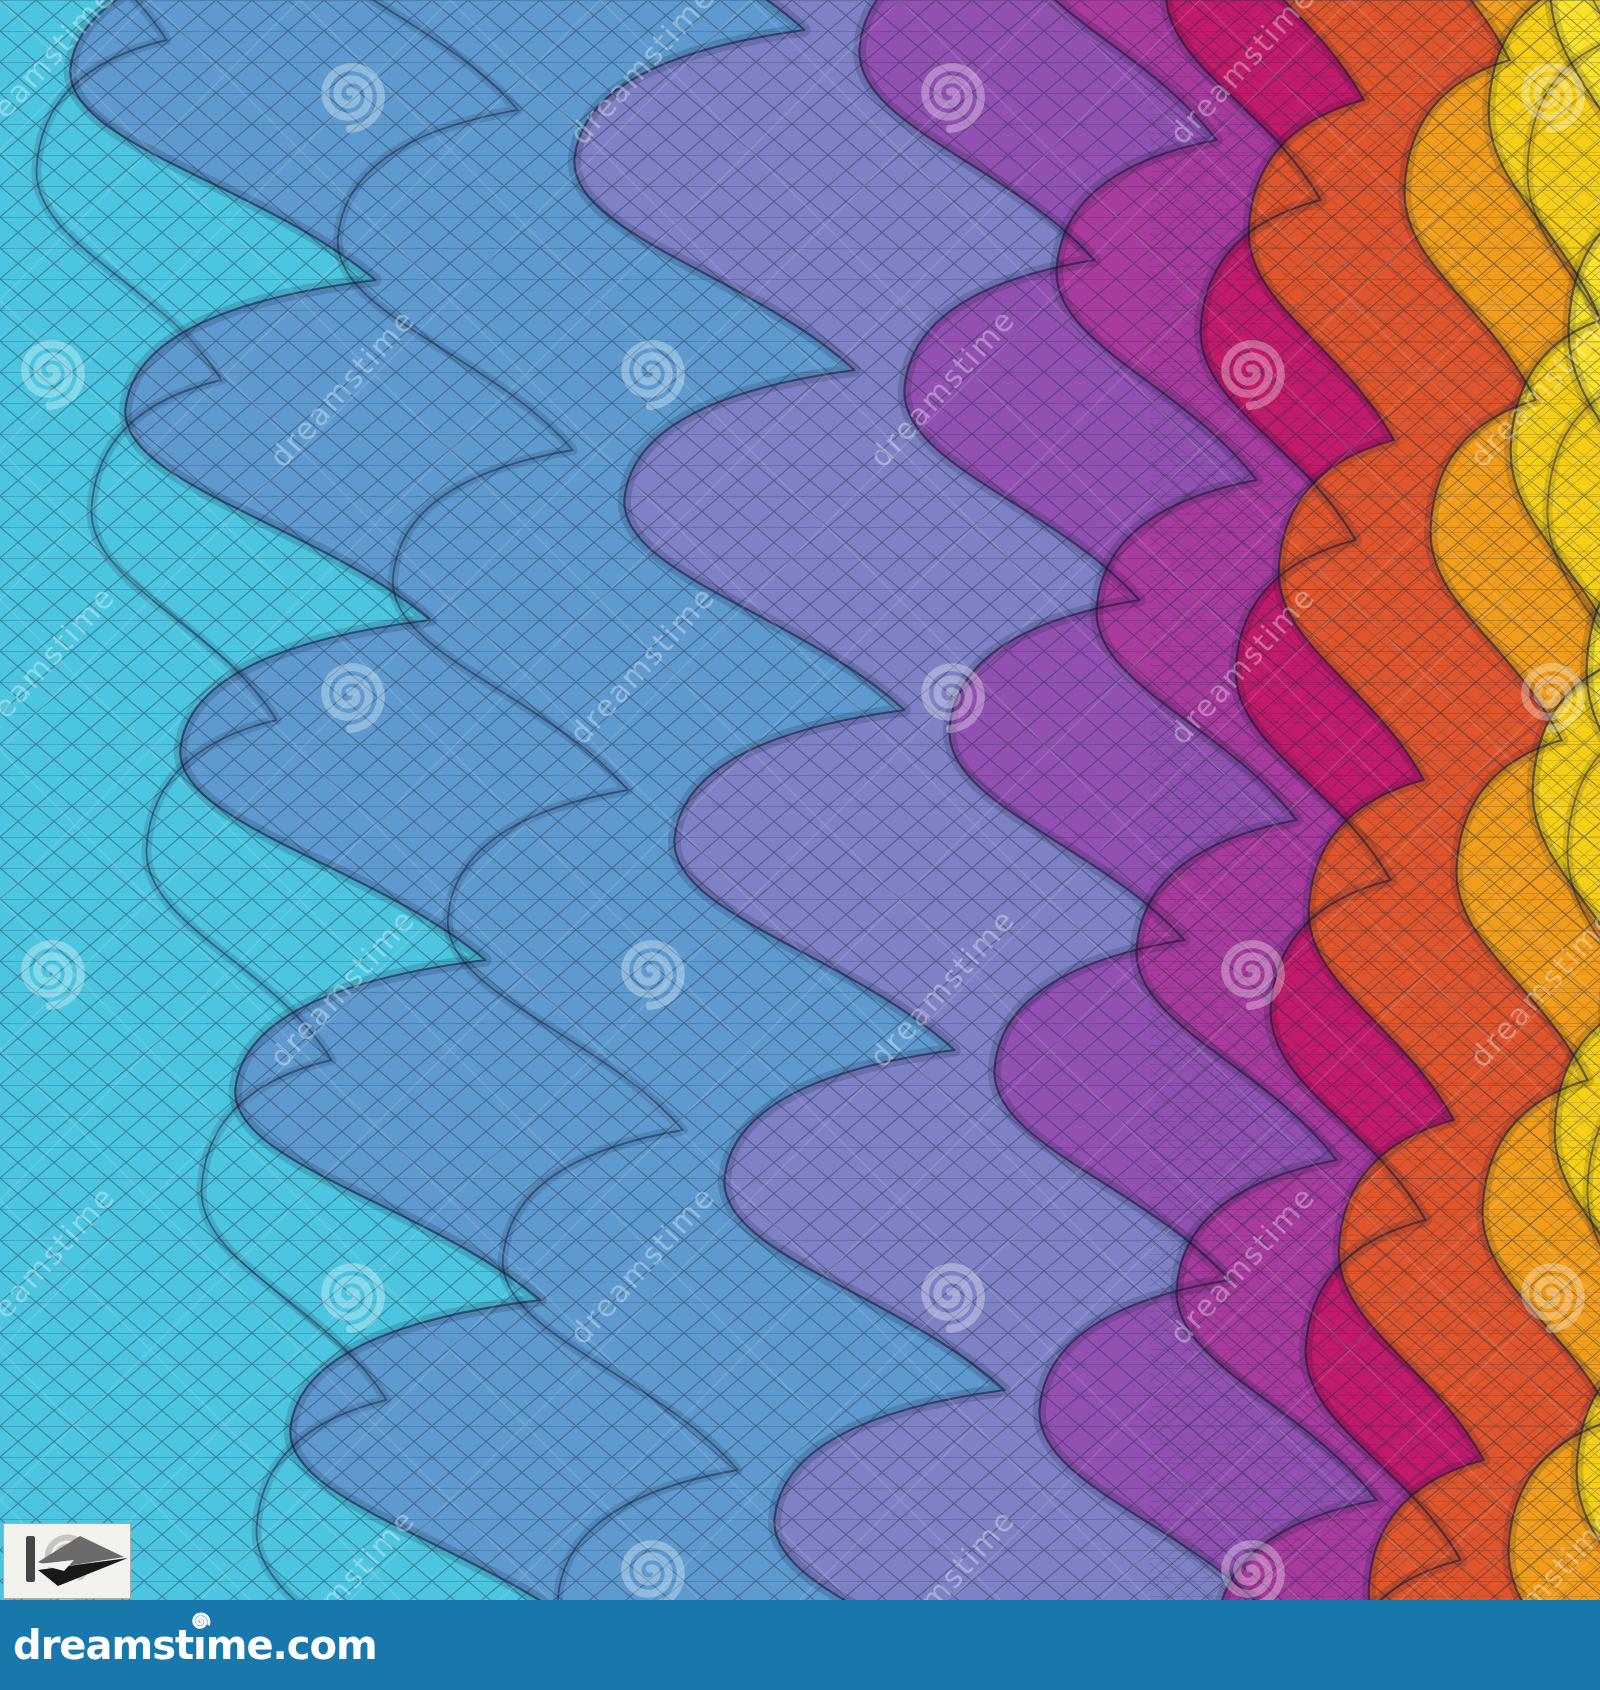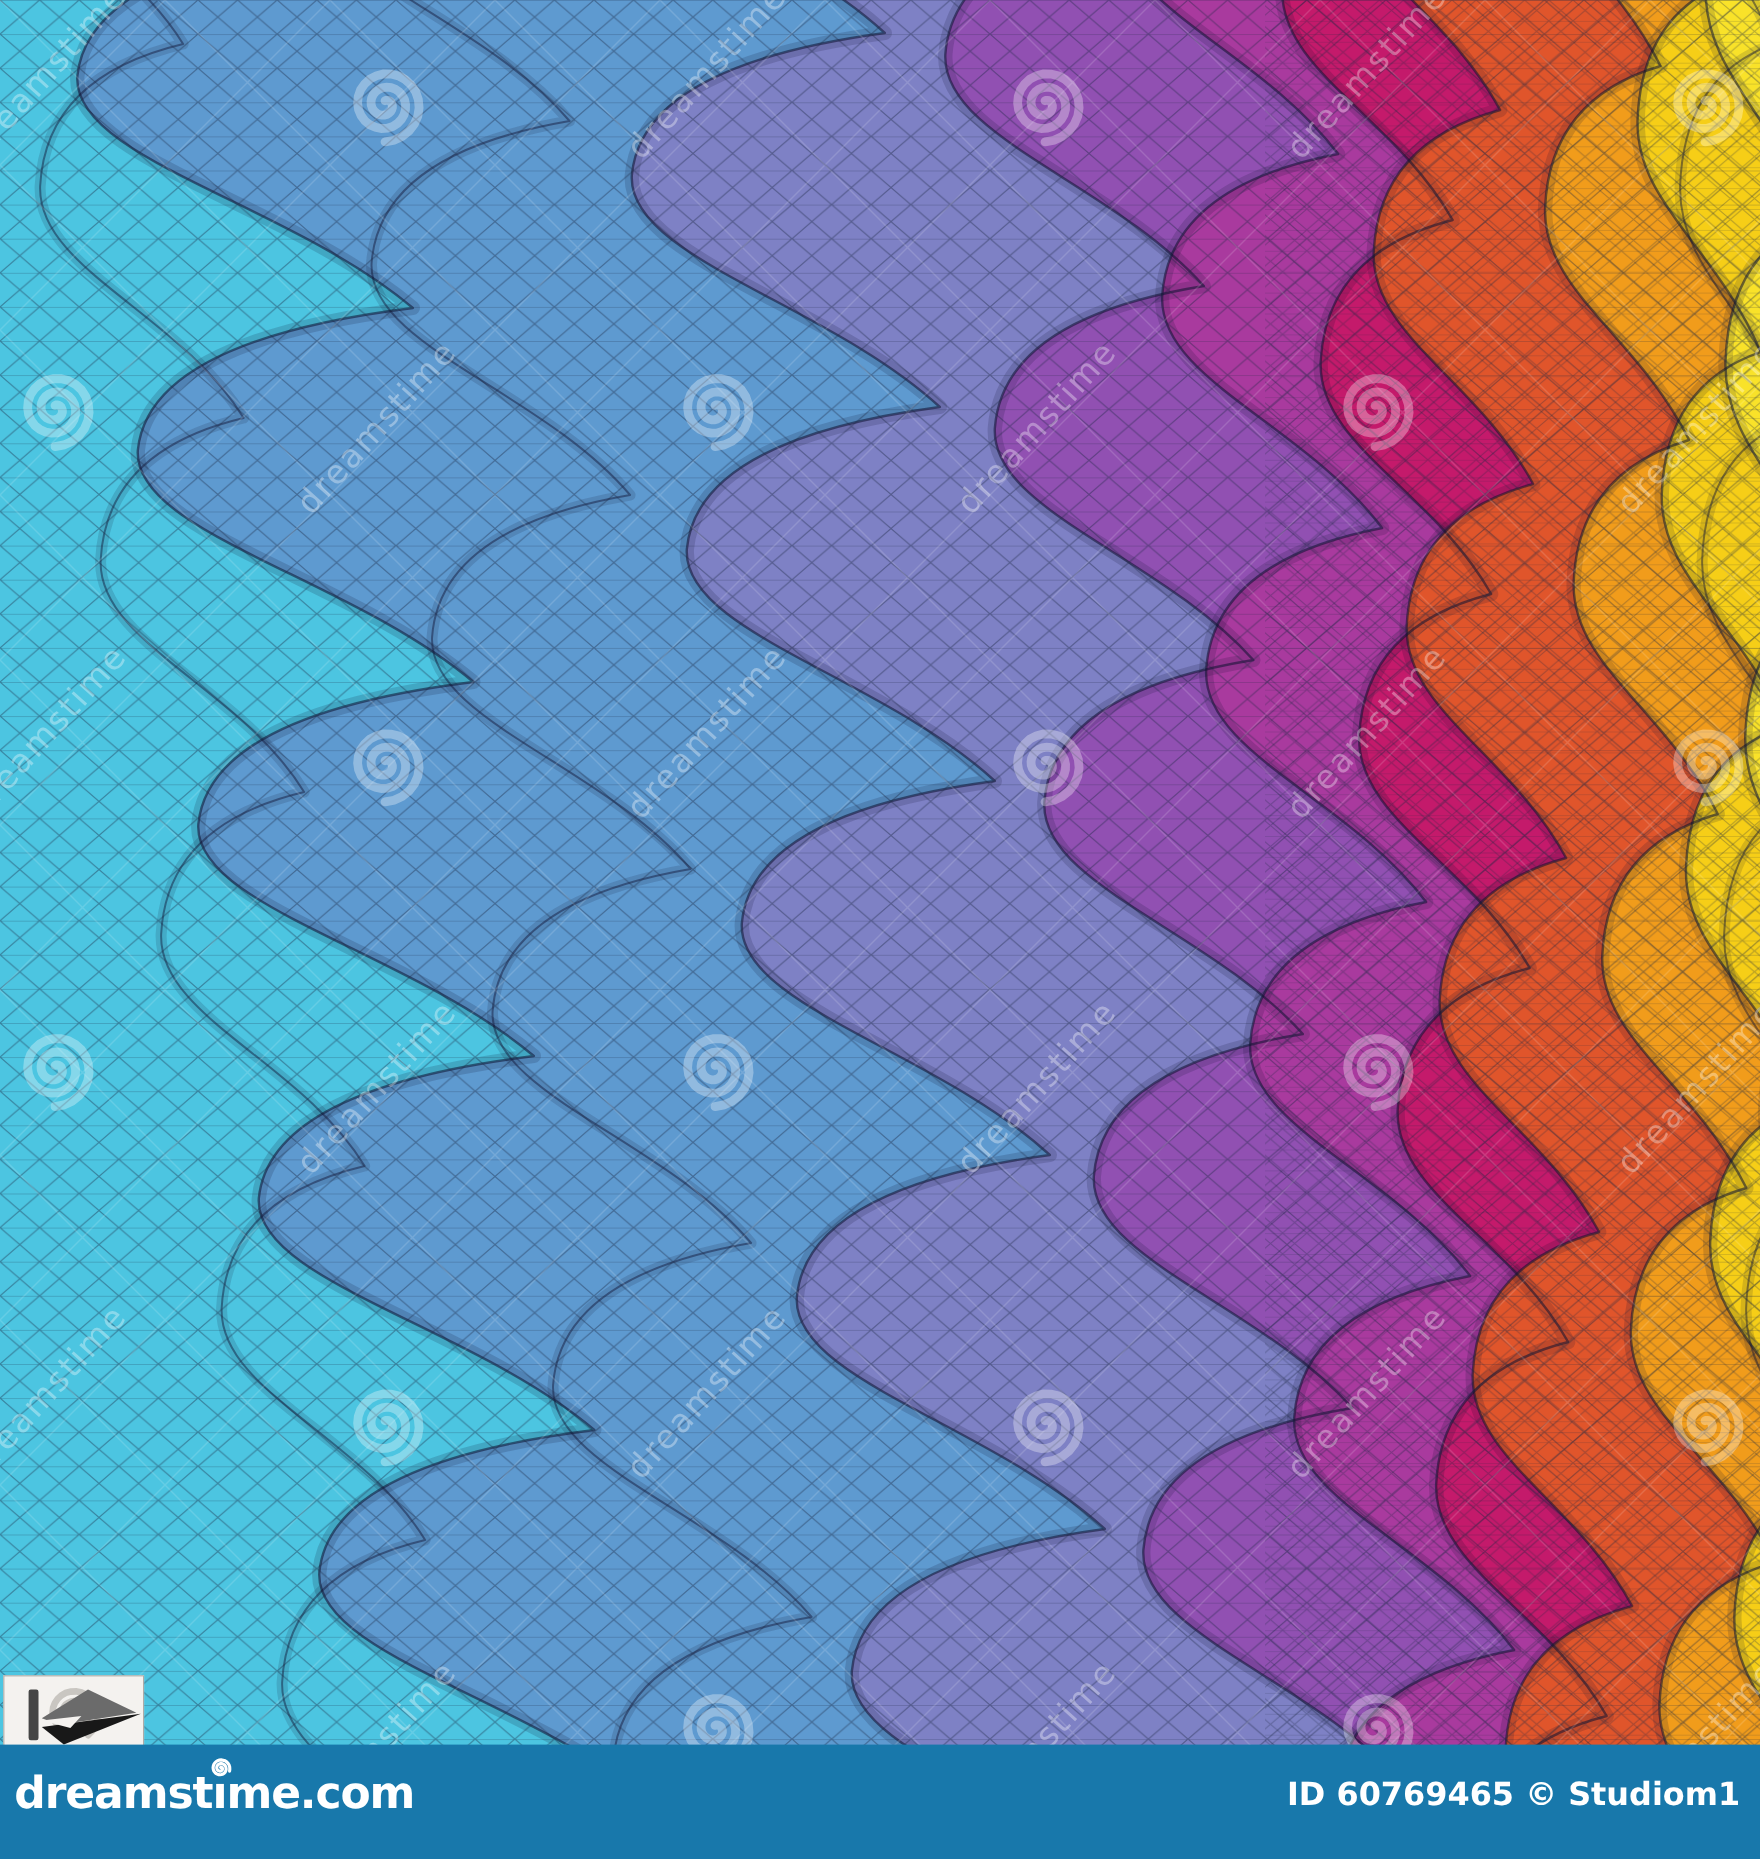--- a/index.html
+++ b/index.html
@@ -2,21 +2,21 @@
 <html><head>
 <meta charset="utf-8">
 <style>
   html,body{margin:0;padding:0;background:#ffffff;}
   .stage{position:relative;width:1600px;height:1690px;overflow:hidden;
          font-family:"DejaVu Sans","Liberation Sans",sans-serif;background:#4cc5e1;}
   .art{position:absolute;left:0;top:0;width:1600px;height:1603px;display:block;}
   .corner-logo{position:absolute;left:3px;top:1523px;width:128px;height:76px;
                background:#f4f2ef;border:1px solid #aeaca8;box-sizing:border-box;}
   .corner-logo svg{display:block;width:126px;height:74px;}
-  .footer{position:absolute;left:0;bottom:0;width:1600px;height:104px;
+  .footer{position:absolute;left:0;bottom:0;width:1600px;height:90px;
           display:flex;justify-content:space-between;align-items:flex-start;
           box-sizing:border-box;padding:25px 18px 17px 13px;}
   .brand{color:#ffffff;font-weight:bold;font-size:40px;letter-spacing:-1px;
          line-height:1;white-space:nowrap;}
   .brand .b2{position:relative;display:inline-block;}
   .brand .idot{position:absolute;left:-3px;top:-14px;width:21px;height:21px;}
   .credit{color:#ffffff;font-weight:bold;font-size:29px;line-height:1;
           margin-top:6px;white-space:nowrap;}
 </style>
 </head>
@@ -125,16 +125,15 @@
         <polygon points="34,46 124,34 54,62" fill="#181818"></polygon>
         <polygon points="34,40 70,36 60,47" fill="#f4f2ef"></polygon>
       </svg>
   </div>
 
   <div class="footer" id="footer" style="background: rgb(24, 120, 171);">
     <div class="brand"><span class="b1">dreamst</span><span class="b2"><svg class="idot" id="idot" viewBox="0 0 22 22">
             <path d="M11.0 10.1 L11.2 10.0 L11.5 10.0 L11.8 10.0 L12.1 10.1 L12.4 10.3 L12.6 10.6 L12.8 11.0 L12.9 11.4 L12.8 11.9 L12.7 12.4 L12.4 12.8 L12.0 13.2 L11.5 13.5 L10.9 13.7 L10.3 13.7 L9.7 13.6 L9.0 13.3 L8.5 12.9 L8.0 12.4 L7.6 11.7 L7.4 10.9 L7.4 10.1 L7.6 9.2 L8.0 8.4 L8.6 7.7 L9.3 7.2 L10.2 6.8 L11.2 6.6 L12.2 6.6 L13.2 6.9 L14.2 7.4 L15.0 8.1 L15.7 9.0 L16.1 10.1 L16.3 11.3 L16.3 12.5 L15.9 13.7 L15.3 14.8 L14.4 15.8 L13.3 16.5 L12.0 17.0 L10.6 17.2 L9.2 17.1 L7.8 16.6 L6.6 15.9 L5.5 14.8 L4.6 13.6 L4.1 12.1 L3.9 10.5 L4.1 8.9 L4.6 7.3 L5.5 5.9 L6.7 4.7 L8.2 3.8 L9.8 3.2 L11.6 3.0 L13.4 3.3 L15.2 3.9 L16.7 4.9 L18.1 6.3 L19.1 7.9 L19.7 9.8 L19.8 11.8 L19.6 13.8" stroke="#ffffff" stroke-width="3" fill="none" stroke-linecap="round"></path>
           </svg><span>ıme.com</span></span>
     </div>
-    <div class="credit">ID 60769465 © Studiom1</div>
   </div>
 
 </div>
 
 </body></html>

